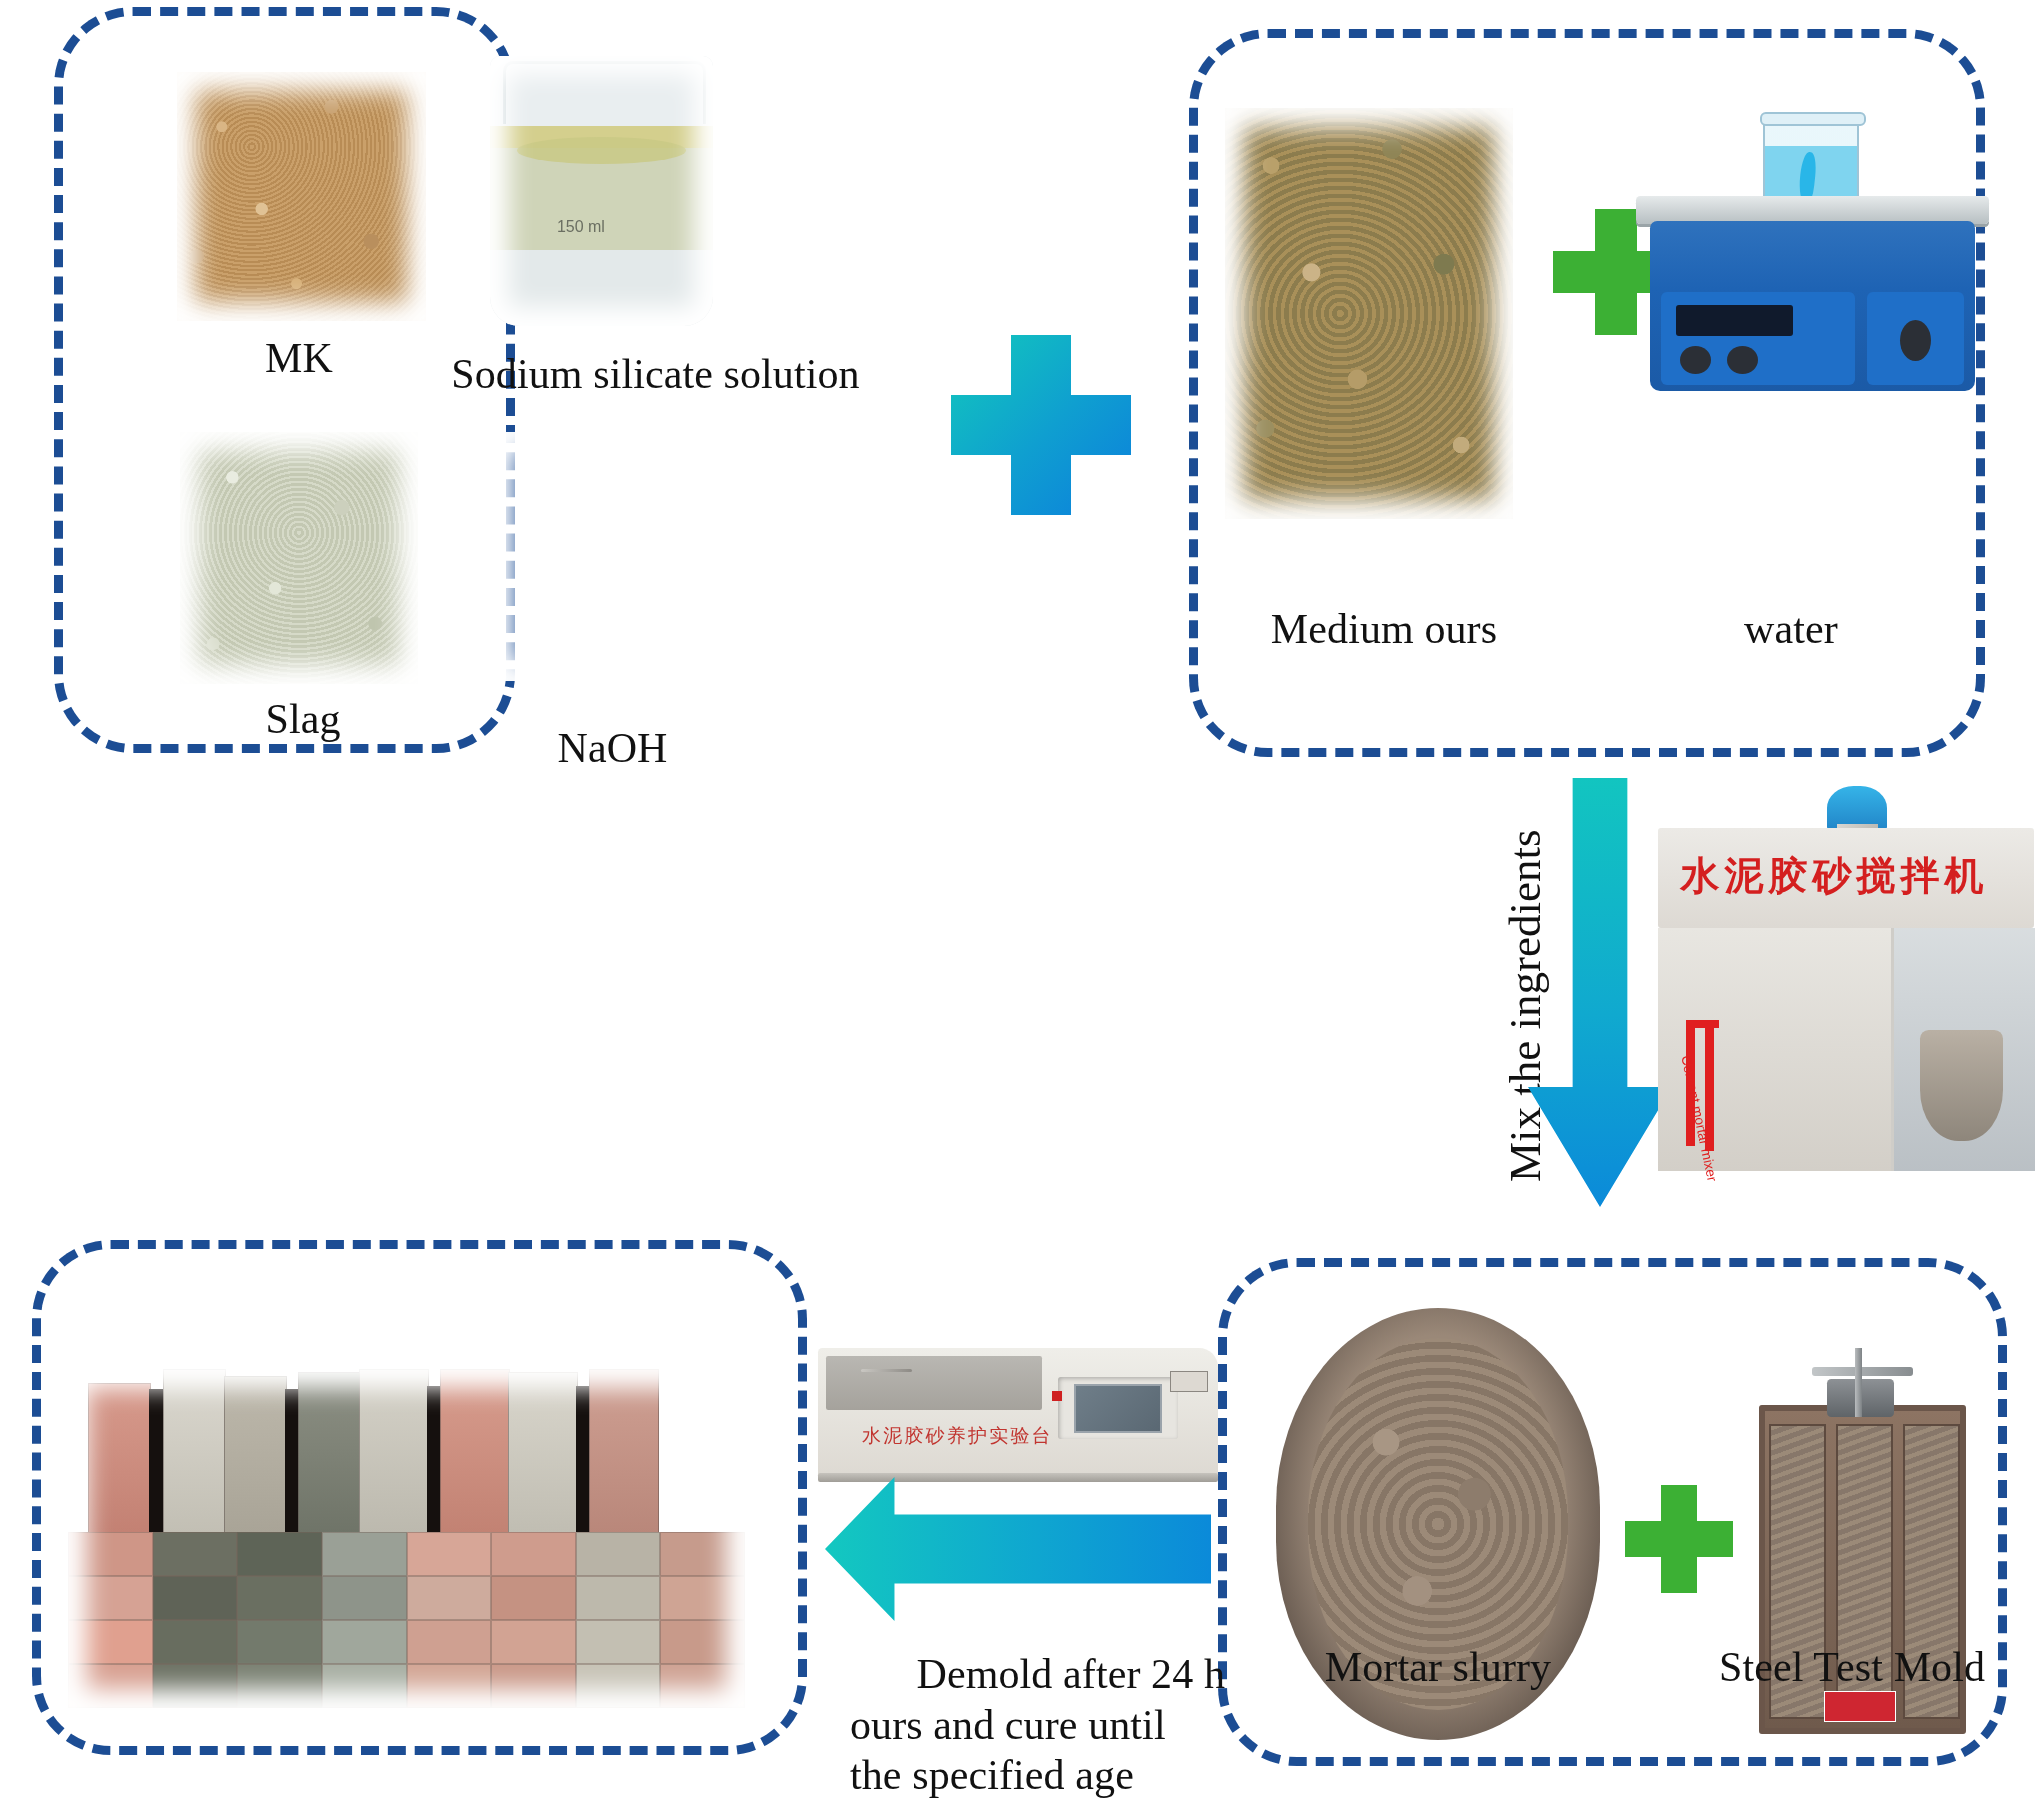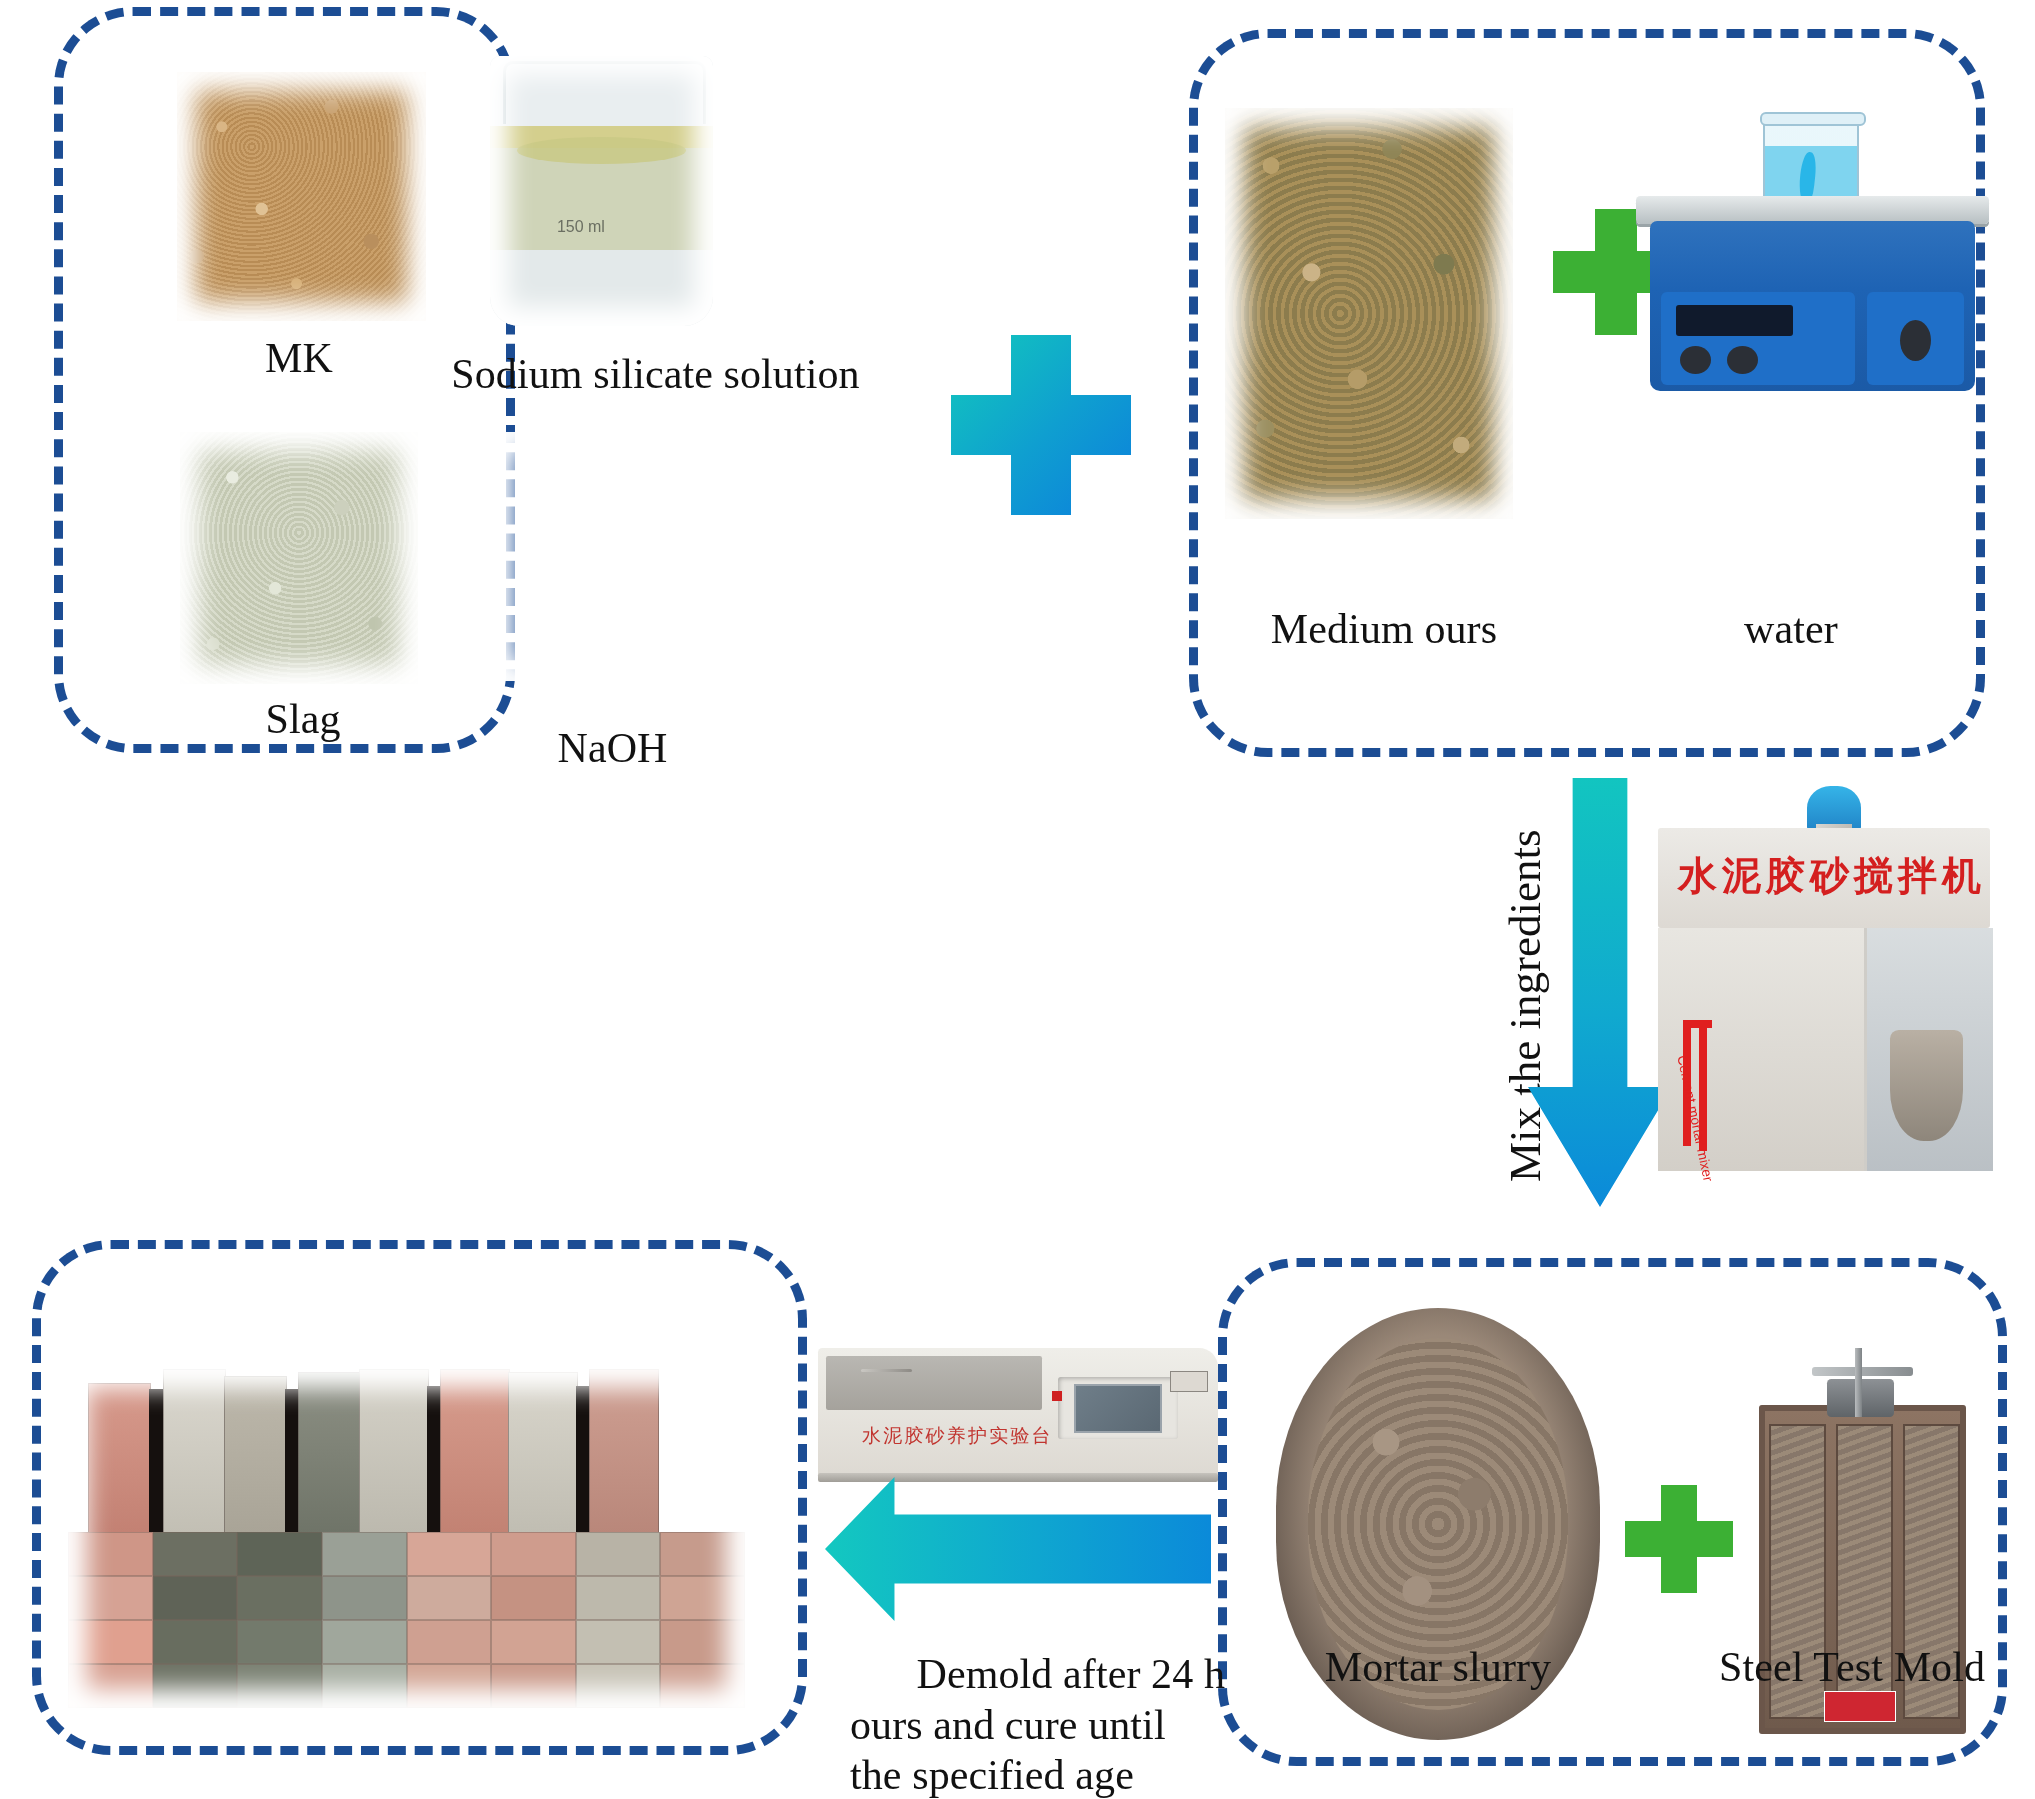--- a/index.html
+++ b/index.html
@@ -255,21 +255,21 @@
   </div>
 </div>
 
 <div class="lbl" style="left:1240px;top:605px;width:288px;">Medium ours</div>
 <div class="lbl" style="left:1672px;top:605px;width:238px;">water</div>
 
 <div class="vtext" style="left:1499px;top:1182px;">Mix the ingredients</div>
 
 <div class="arrow-down" style="left:1528px;top:778px;width:144px;height:429px;"></div>
 
-<div class="mixer" style="left:1658px;top:786px;width:332px;height:418px;">
+<div class="mixer" style="left:1658px;top:786px;width:332px;height:418px;padding-left:44px;">
   <div class="mx-knob"></div>
   <div class="mx-neck"></div>
   <div class="mx-top"></div>
   <div class="mx-cn">水泥胶砂搅拌机</div>
   <div class="mx-body">
     <div class="mx-red"></div>
       <div class="mx-red2"></div>
       <div class="mx-red3"></div>
     <div class="mx-en">Cement mortar mixer</div>
   </div>

